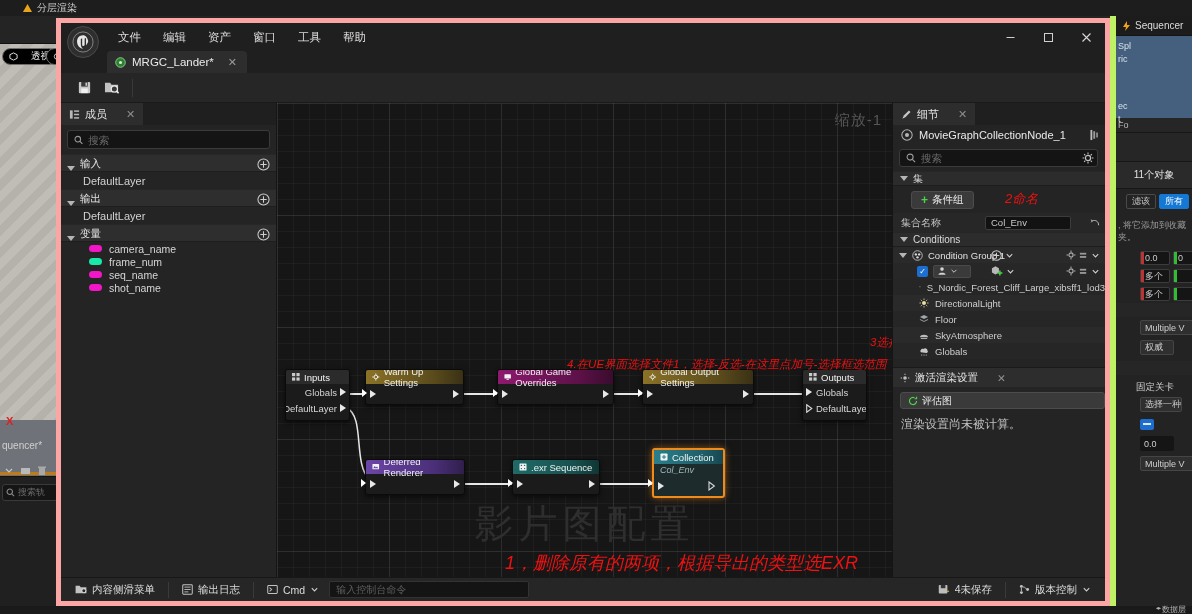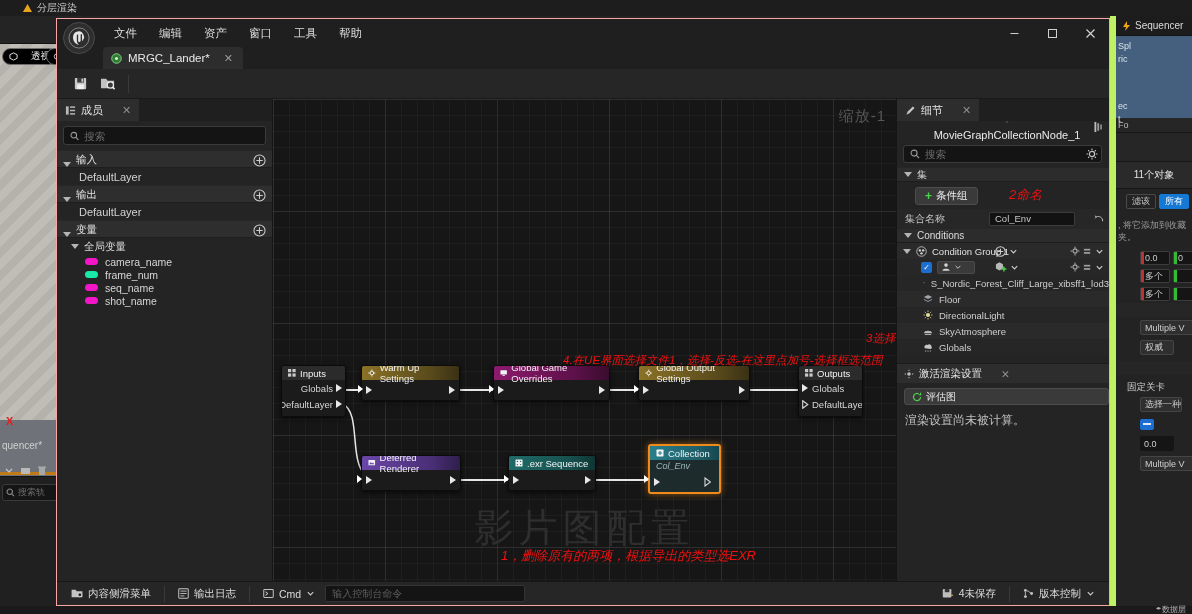--- a/index.html
+++ b/index.html
@@ -47,28 +47,28 @@
   .bgr-chip { height:15px; border:1px solid #4a4a4a; border-radius:2px; font-size:9px; color:#c9c9c9; padding:0 5px; display:flex; align-items:center;}
   .bgr-chip.blue { background:#1478d4; border-color:#1478d4; color:#fff; }
   .bgr-note { font-size:9px; color:#9a9a9a; padding:6px 2px; line-height:12px; }
   .bgr-prop { height:18px; display:flex; align-items:center; gap:3px; padding-left:24px; }
   .bgr-val { height:14px; min-width:30px; background:#151515; border:1px solid #3c3c3c; border-radius:2px;
     font-size:9px; color:#c9c9c9; display:flex; align-items:center; padding-left:4px; position:relative; }
   .bgr-val::before { content:""; position:absolute; left:0; top:0; bottom:0; width:3px; background:#b33; }
   .bgr-val.g::before { background:#3b3; }
   .bgr-box { height:15px; background:#2f2f2f; border:1px solid #454545; border-radius:2px; font-size:9px;
     color:#cfcfcf; display:flex; align-items:center; padding-left:4px; margin-left:24px; }
-  .bgr-lab { font-size:9.5px; color:#cfcfcf; padding-left:11px; height:16px; display:flex; align-items:center; }
+  .bgr-lab { font-size:9.5px; color:#cfcfcf; padding-left:20px; height:16px; display:flex; align-items:center; }
   .bgr-toggle { width:14px; height:11px; background:#1c6fd0; border-radius:2px; margin-left:24px; position:relative; }
   .bgr-toggle::after { content:""; position:absolute; left:3px; top:4px; width:8px; height:2px; background:#dfe9f5; }
 
   
   .ue {
     position:absolute; left:56px; top:18px; width:1054px; height:588px;
-    background:#232323; border:1px solid #fca5a5;
+    background:#232323; border:5px solid #fca5a5;
     display:flex; flex-direction:column;
   }
   .ue-titlebar { height:28px; background:#1f1f1f; display:flex; align-items:flex-start; position:relative; flex:0 0 auto; }
   .ue-logo { position:absolute; left:6px; top:3px; width:32px; height:32px; border-radius:50%;
     background:#2e2e2e; border:1px solid #4a4a4a; display:flex; align-items:center; justify-content:center; z-index:4;}
   .ue-menu { display:flex; gap:0; margin-left:46px; height:28px; align-items:center; }
   .ue-menu-item { padding:0 11px; font-size:11.5px; color:#dcdcdc; line-height:28px; cursor:default; }
   .ue-wincontrols { position:absolute; right:0; top:0; display:flex; height:28px; }
   .wc { width:38px; height:28px; display:flex; align-items:center; justify-content:center; color:#d0d0d0; }
   .ue-tabrow { height:22px; background:#1f1f1f; display:flex; align-items:flex-start; padding-left:46px; flex:0 0 auto; }
@@ -141,21 +141,21 @@
   }
   .arrow { position:absolute; width:0; height:0; border-top:4px solid transparent;
     border-bottom:4px solid transparent; border-left:5px solid #fff; }
   .node-sub { font-size:9px; color:#9fb7bb; font-style:italic; padding-left:6px; height:12px; display:flex; align-items:center;}
   .wire { position:absolute; background:#e6e6e6; height:1.5px; }
   .node.selected { border:2px solid #ef8a1b; box-shadow:0 0 7px rgba(239,138,27,.55); }
 
   
   .panel-right { width:213px; background:#242424; border-left:1px solid #151515; display:flex; flex-direction:column; }
   .obj-row { height:20px; display:flex; align-items:center; gap:6px; padding-left:8px; font-size:11px;
-    color:#eaeaea; background:#242424; position:relative;flex-direction:column; }
+    color:#eaeaea; background:#242424; position:relative; }
   .dsearch { margin:4px 7px 4px 6px; height:18px; background:#141414; border:1px solid #3b3b3b; border-radius:3px;
     display:flex; align-items:center; gap:5px; padding-left:6px; position:relative; }
   .dsearch input { background:transparent; border:0; outline:0; color:#cfcfcf; font-size:10.5px; width:140px; font-family:inherit;}
   .dsearch input::placeholder { color:#6c6c6c; }
   .sec-row { height:15px; background:#2c2c2c; display:flex; align-items:center; gap:5px; padding-left:7px;
     font-size:10px; color:#dcdcdc; border-top:1px solid #262626; border-bottom:1px solid #1d1d1d; }
   .btn-cond { height:18px; background:#3a3a3a; border:1px solid #4c4c4c; border-radius:3px; display:inline-flex;
     align-items:center; gap:4px; padding:0 9px; font-size:10.5px; color:#ececec; }
   .kv-row { height:19px; display:flex; align-items:center; padding-left:8px; font-size:10px; color:#c4c4c4;
     position:relative; background:#272727; }
@@ -422,24 +422,20 @@
         <div class="item-row">DefaultLayer</div>
 
         <div class="cat-row">
           <span class="tri"></span>
           <span class="lab">变量</span>
           <svg class="plus" viewBox="0 0 14 14">
             <circle cx="7" cy="7" r="6" fill="none" stroke="#cfcfcf" stroke-width="1.1"></circle>
             <path d="M7 3.6 V10.4 M3.6 7 H10.4" stroke="#cfcfcf" stroke-width="1.1"></path>
           </svg>
         </div>
-        <div class="sub-row">
-          <span class="tri"></span>
-          <span>全局变量</span>
-        </div>
         <div class="var-row">
           <span class="var-pill" style="background:#f216c8"></span>
           <span>camera_name</span>
         </div>
         <div class="var-row">
           <span class="var-pill" style="background:#18e8a8"></span>
           <span>frame_num</span>
         </div>
         <div class="var-row">
           <span class="var-pill" style="background:#f216c8"></span>
@@ -605,21 +601,21 @@
             <span class="pin" style="left:4px;top:6px;"></span>
             <svg width="8" height="10" viewBox="0 0 8 10" style="position:absolute;right:7px;top:5px;">
               <path d="M1 1 L6.4 5 L1 9 Z" fill="none" stroke="#d8d8d8" stroke-width="1.1"></path>
             </svg>
           </div>
         </div>
         <div class="arrow" style="left:371px;top:376px;"></div>
 
         <div class="annot" style="left:593px;top:232px;">3选择要单导出的Actor文件</div>
         <div class="annot" style="left:290px;top:254px;">4.在UE界面选择文件1，选择-反选-在这里点加号-选择框选范围</div>
-        <div class="annot" style="left:228px;top:448px;font-size:13px;">1，删除原有的两项，根据导出的类型选EXR</div>
+        <div class="annot" style="left:228px;top:448px;font-size:18px;">1，删除原有的两项，根据导出的类型选EXR</div>
       </div>
 
       <div class="panel-right">
         <div class="ptab-bar">
           <div class="ptab">
             <svg width="11" height="11" viewBox="0 0 12 12">
               <path d="M1.5 10.5 L3 7.2 L8.6 1.6 L10.4 3.4 L4.8 9 Z" fill="#c6c6c6"></path>
             </svg>
             <span>细节</span>
             <span class="x">✕</span>
@@ -748,31 +744,31 @@
 
         <div class="actor-row">
           <svg width="10" height="10" viewBox="0 0 11 11">
               <path d="M1 3.4 L5.5 1.2 L10 3.4 L5.5 5.6 Z" fill="#9fa6ae"></path>
               <path d="M1 6 L5.5 8.2 L10 6" fill="none" stroke="#9fa6ae" stroke-width="1"></path>
             </svg>
           <span>S_Nordic_Forest_Cliff_Large_xibsff1_lod3</span>
         </div>
         <div class="actor-row">
           <svg width="10" height="10" viewBox="0 0 11 11">
+            <circle cx="5.5" cy="5.5" r="2.2" fill="#e8dfa0"></circle>
+            <path d="M5.5 0.6 V2 M5.5 9 V10.4 M0.6 5.5 H2 M9 5.5 H10.4 M2 2 L3 3 M8 8 L9 9 M9 2 L8 3 M3 8 L2 9" stroke="#e8dfa0" stroke-width="1"></path>
+          </svg>
+          <span>DirectionalLight</span>
+        </div>
+        <div class="actor-row">
+          <svg width="10" height="10" viewBox="0 0 11 11">
               <path d="M1 3.4 L5.5 1.2 L10 3.4 L5.5 5.6 Z" fill="#9fa6ae"></path>
               <path d="M1 6 L5.5 8.2 L10 6" fill="none" stroke="#9fa6ae" stroke-width="1"></path>
             </svg>
           <span>Floor</span>
-        </div>
-        <div class="actor-row">
-          <svg width="10" height="10" viewBox="0 0 11 11">
-            <circle cx="5.5" cy="5.5" r="2.2" fill="#e8dfa0"></circle>
-            <path d="M5.5 0.6 V2 M5.5 9 V10.4 M0.6 5.5 H2 M9 5.5 H10.4 M2 2 L3 3 M8 8 L9 9 M9 2 L8 3 M3 8 L2 9" stroke="#e8dfa0" stroke-width="1"></path>
-          </svg>
-          <span>DirectionalLight</span>
         </div>
         <div class="actor-row">
           <svg width="10" height="10" viewBox="0 0 11 11">
             <path d="M1 8 C1 4.4 10 4.4 10 8 Z" fill="#bdbdbd"></path>
             <path d="M2 9.4 H9" stroke="#bdbdbd" stroke-width="1"></path>
           </svg>
           <span>SkyAtmosphere</span>
         </div>
         <div class="actor-row">
           <svg width="10" height="10" viewBox="0 0 11 11">

